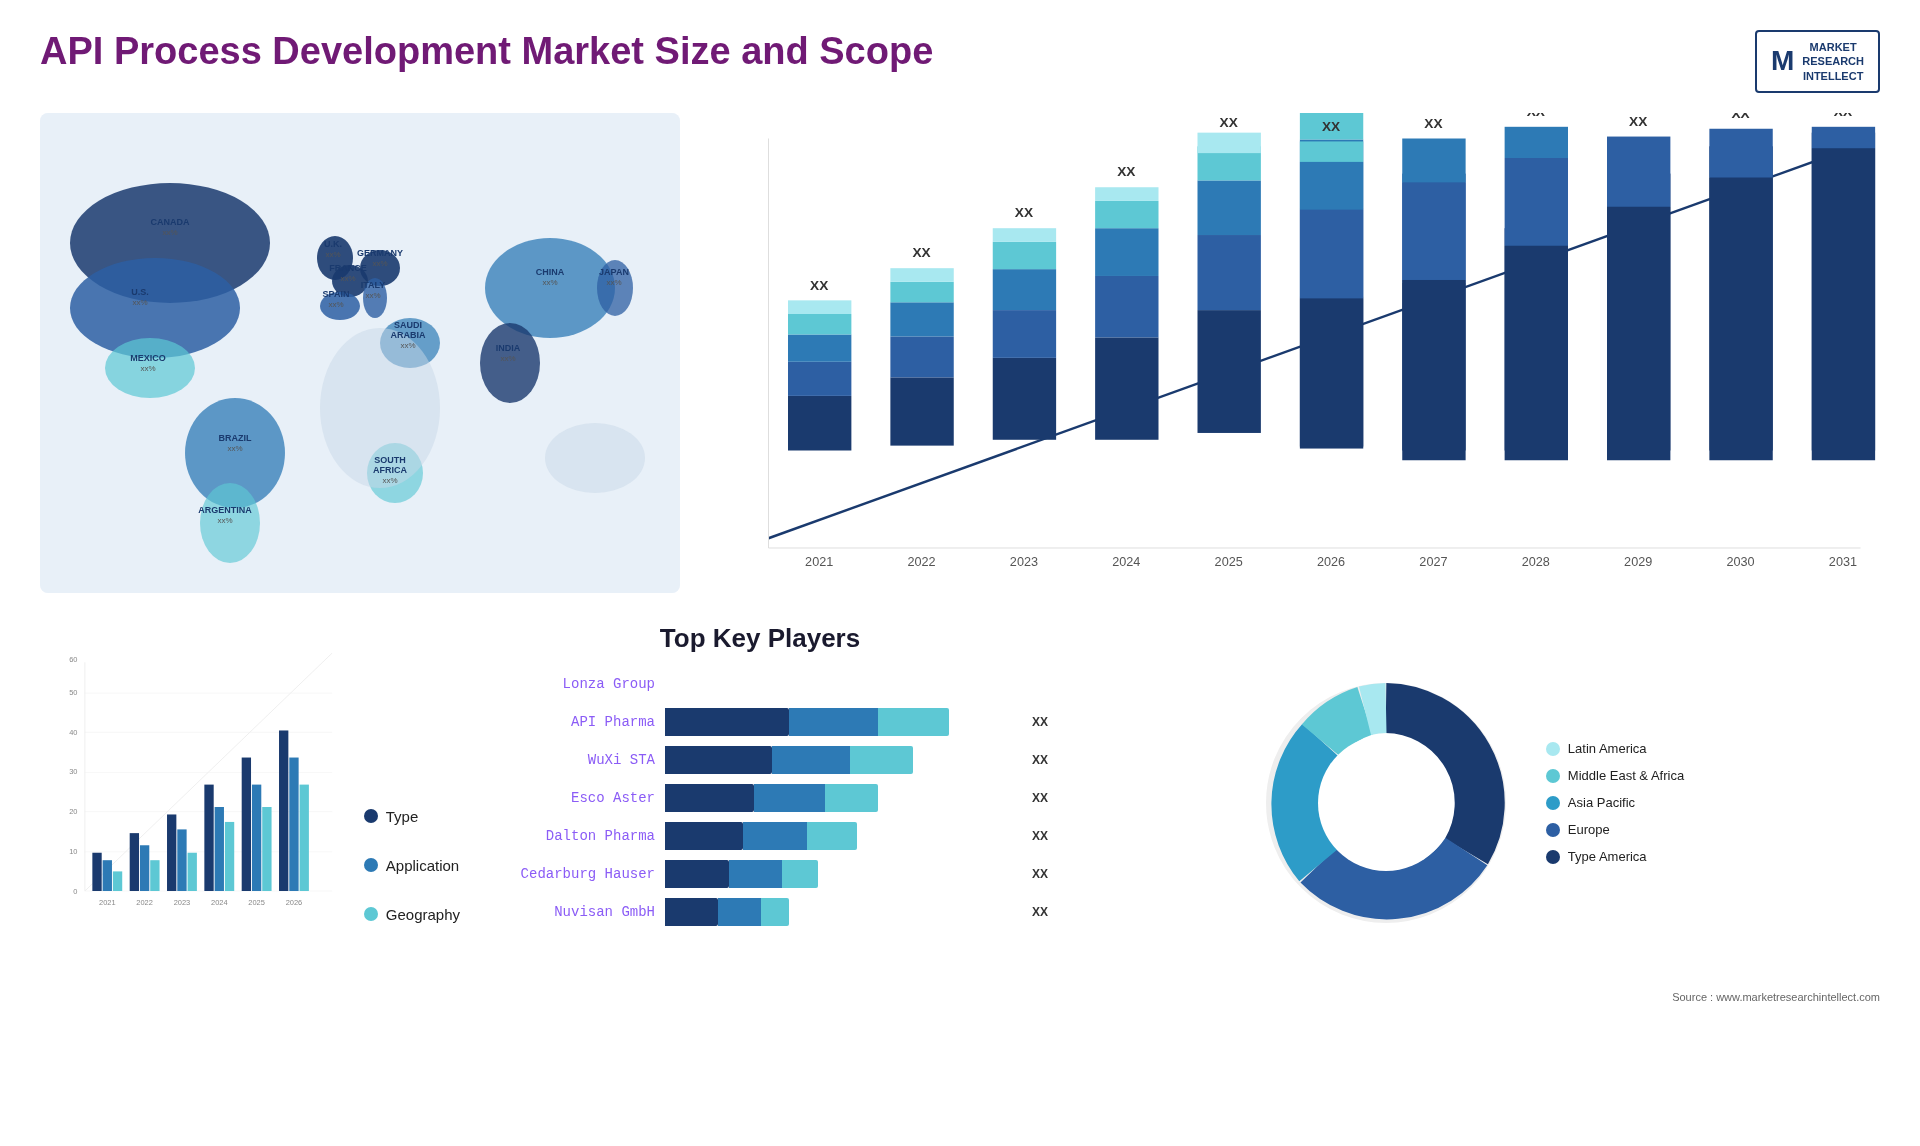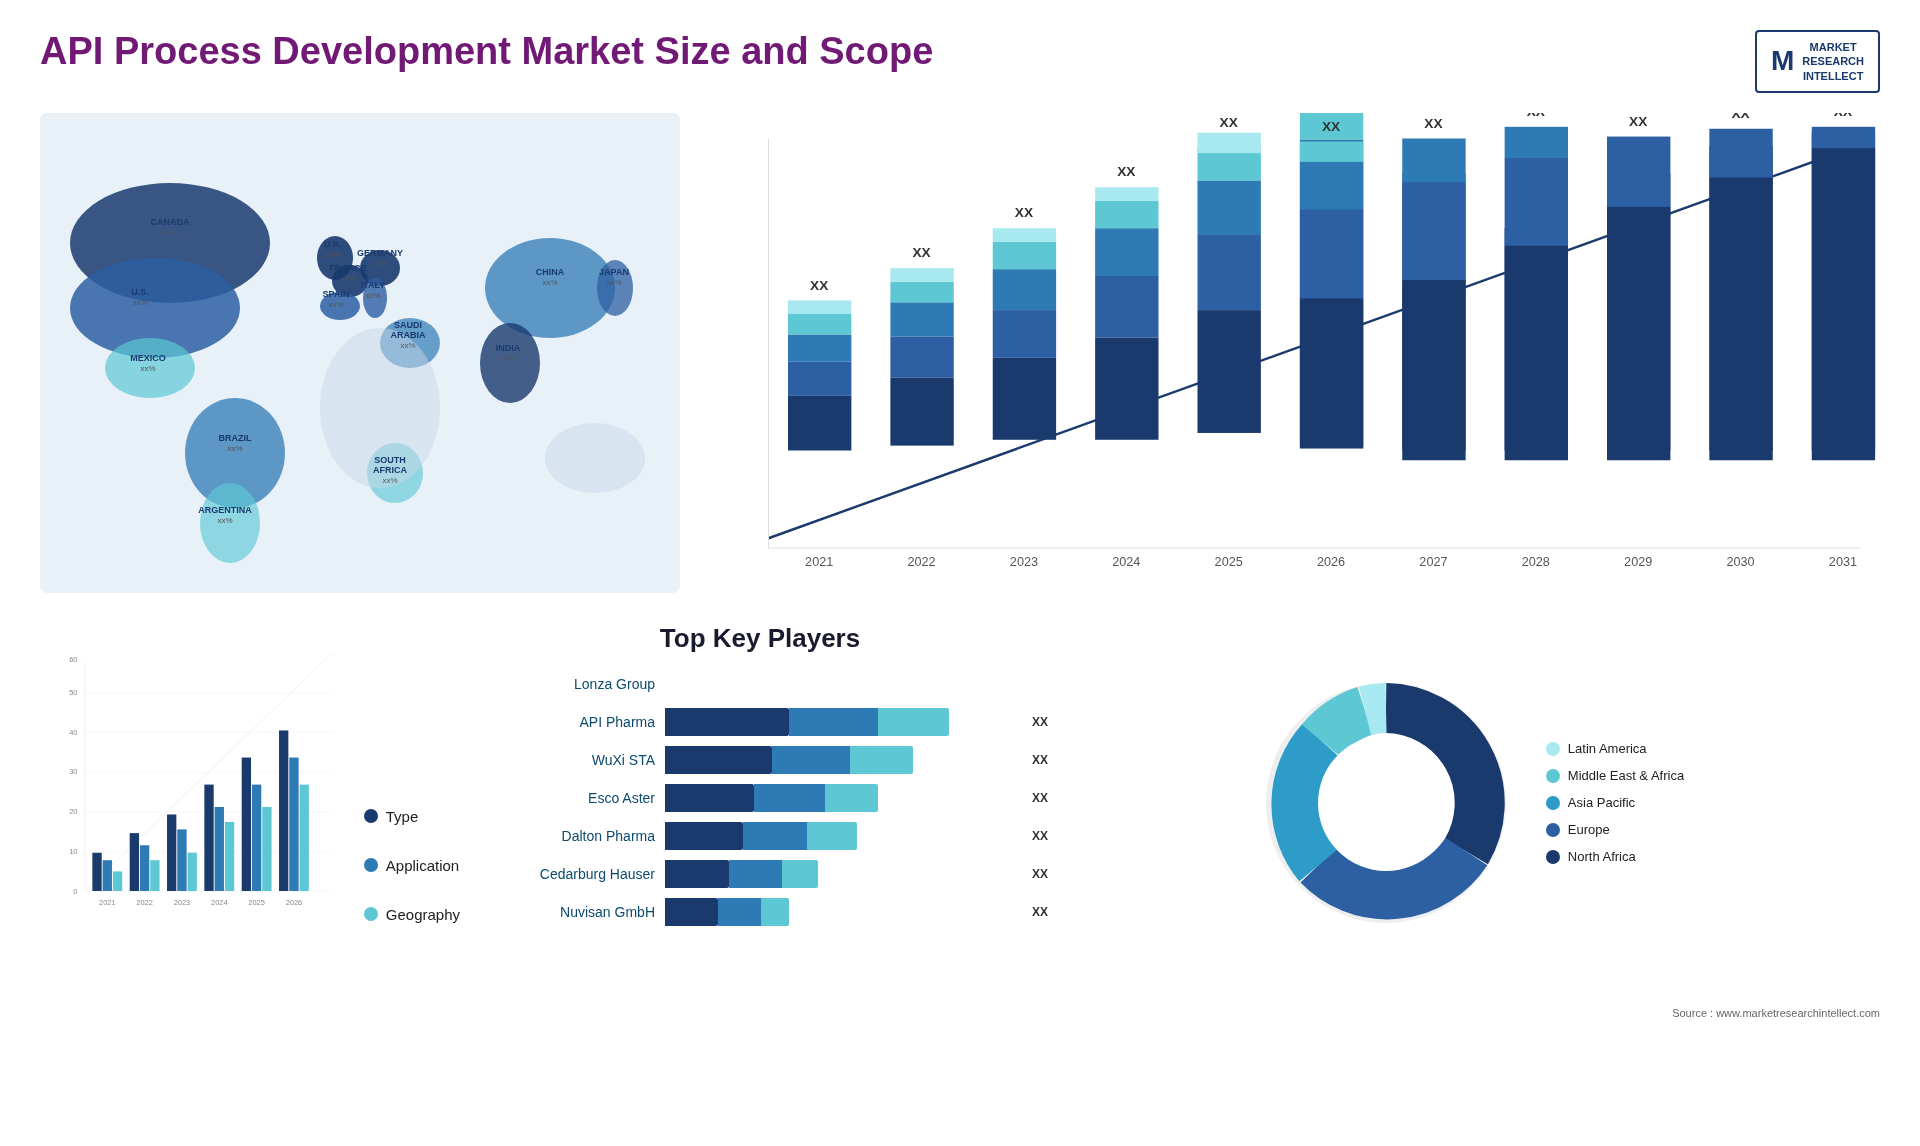--- a/index.html
+++ b/index.html
@@ -127,23 +127,24 @@
       padding: 0 10px;
     }
     .player-row {
       display: flex;
       align-items: center;
       gap: 10px;
     }
     .player-name {
       width: 155px;
       font-size: 14px;
-      color: #0c4a6e;
+      color: #8b5cf6;
       text-align: right;
       flex-shrink: 0;
+      font-family: Liberation Mono, monospace;
     }
     .player-bar-container {
       flex: 1;
       height: 28px;
       position: relative;
       display: flex;
       align-items: center;
     }
     
     .regional-content {
@@ -171,21 +172,21 @@
     }
     .reg-legend-dot {
       width: 14px;
       height: 14px;
       border-radius: 50%;
     }
     .source-text {
       text-align: right;
       font-size: 11px;
       color: #666;
-      margin-top: 24px;
+      margin-top: 8px;
     }
   </style>
 </head>
 <body>
 
 <div class="header">
   <h1 class="page-title">API Process Development Market Size and Scope</h1>
   <div class="logo-box">
     <div class="logo-top">
       <span class="logo-m">M</span>
@@ -577,20 +578,20 @@
         <div class="reg-legend-item">
           <div class="reg-legend-dot" style="background:#2d9cc8;"></div>
           <span>Asia Pacific</span>
         </div>
         <div class="reg-legend-item">
           <div class="reg-legend-dot" style="background:#2d5fa3;"></div>
           <span>Europe</span>
         </div>
         <div class="reg-legend-item">
           <div class="reg-legend-dot" style="background:#1a3a6e;"></div>
-          <span>North Africa</span>
+          <span>Type America</span>
         </div>
       </div>
     </div>
     <div class="source-text">Source : www.marketresearchintellect.com</div>
   </div>
 
 </div>
 
 </body></html>

